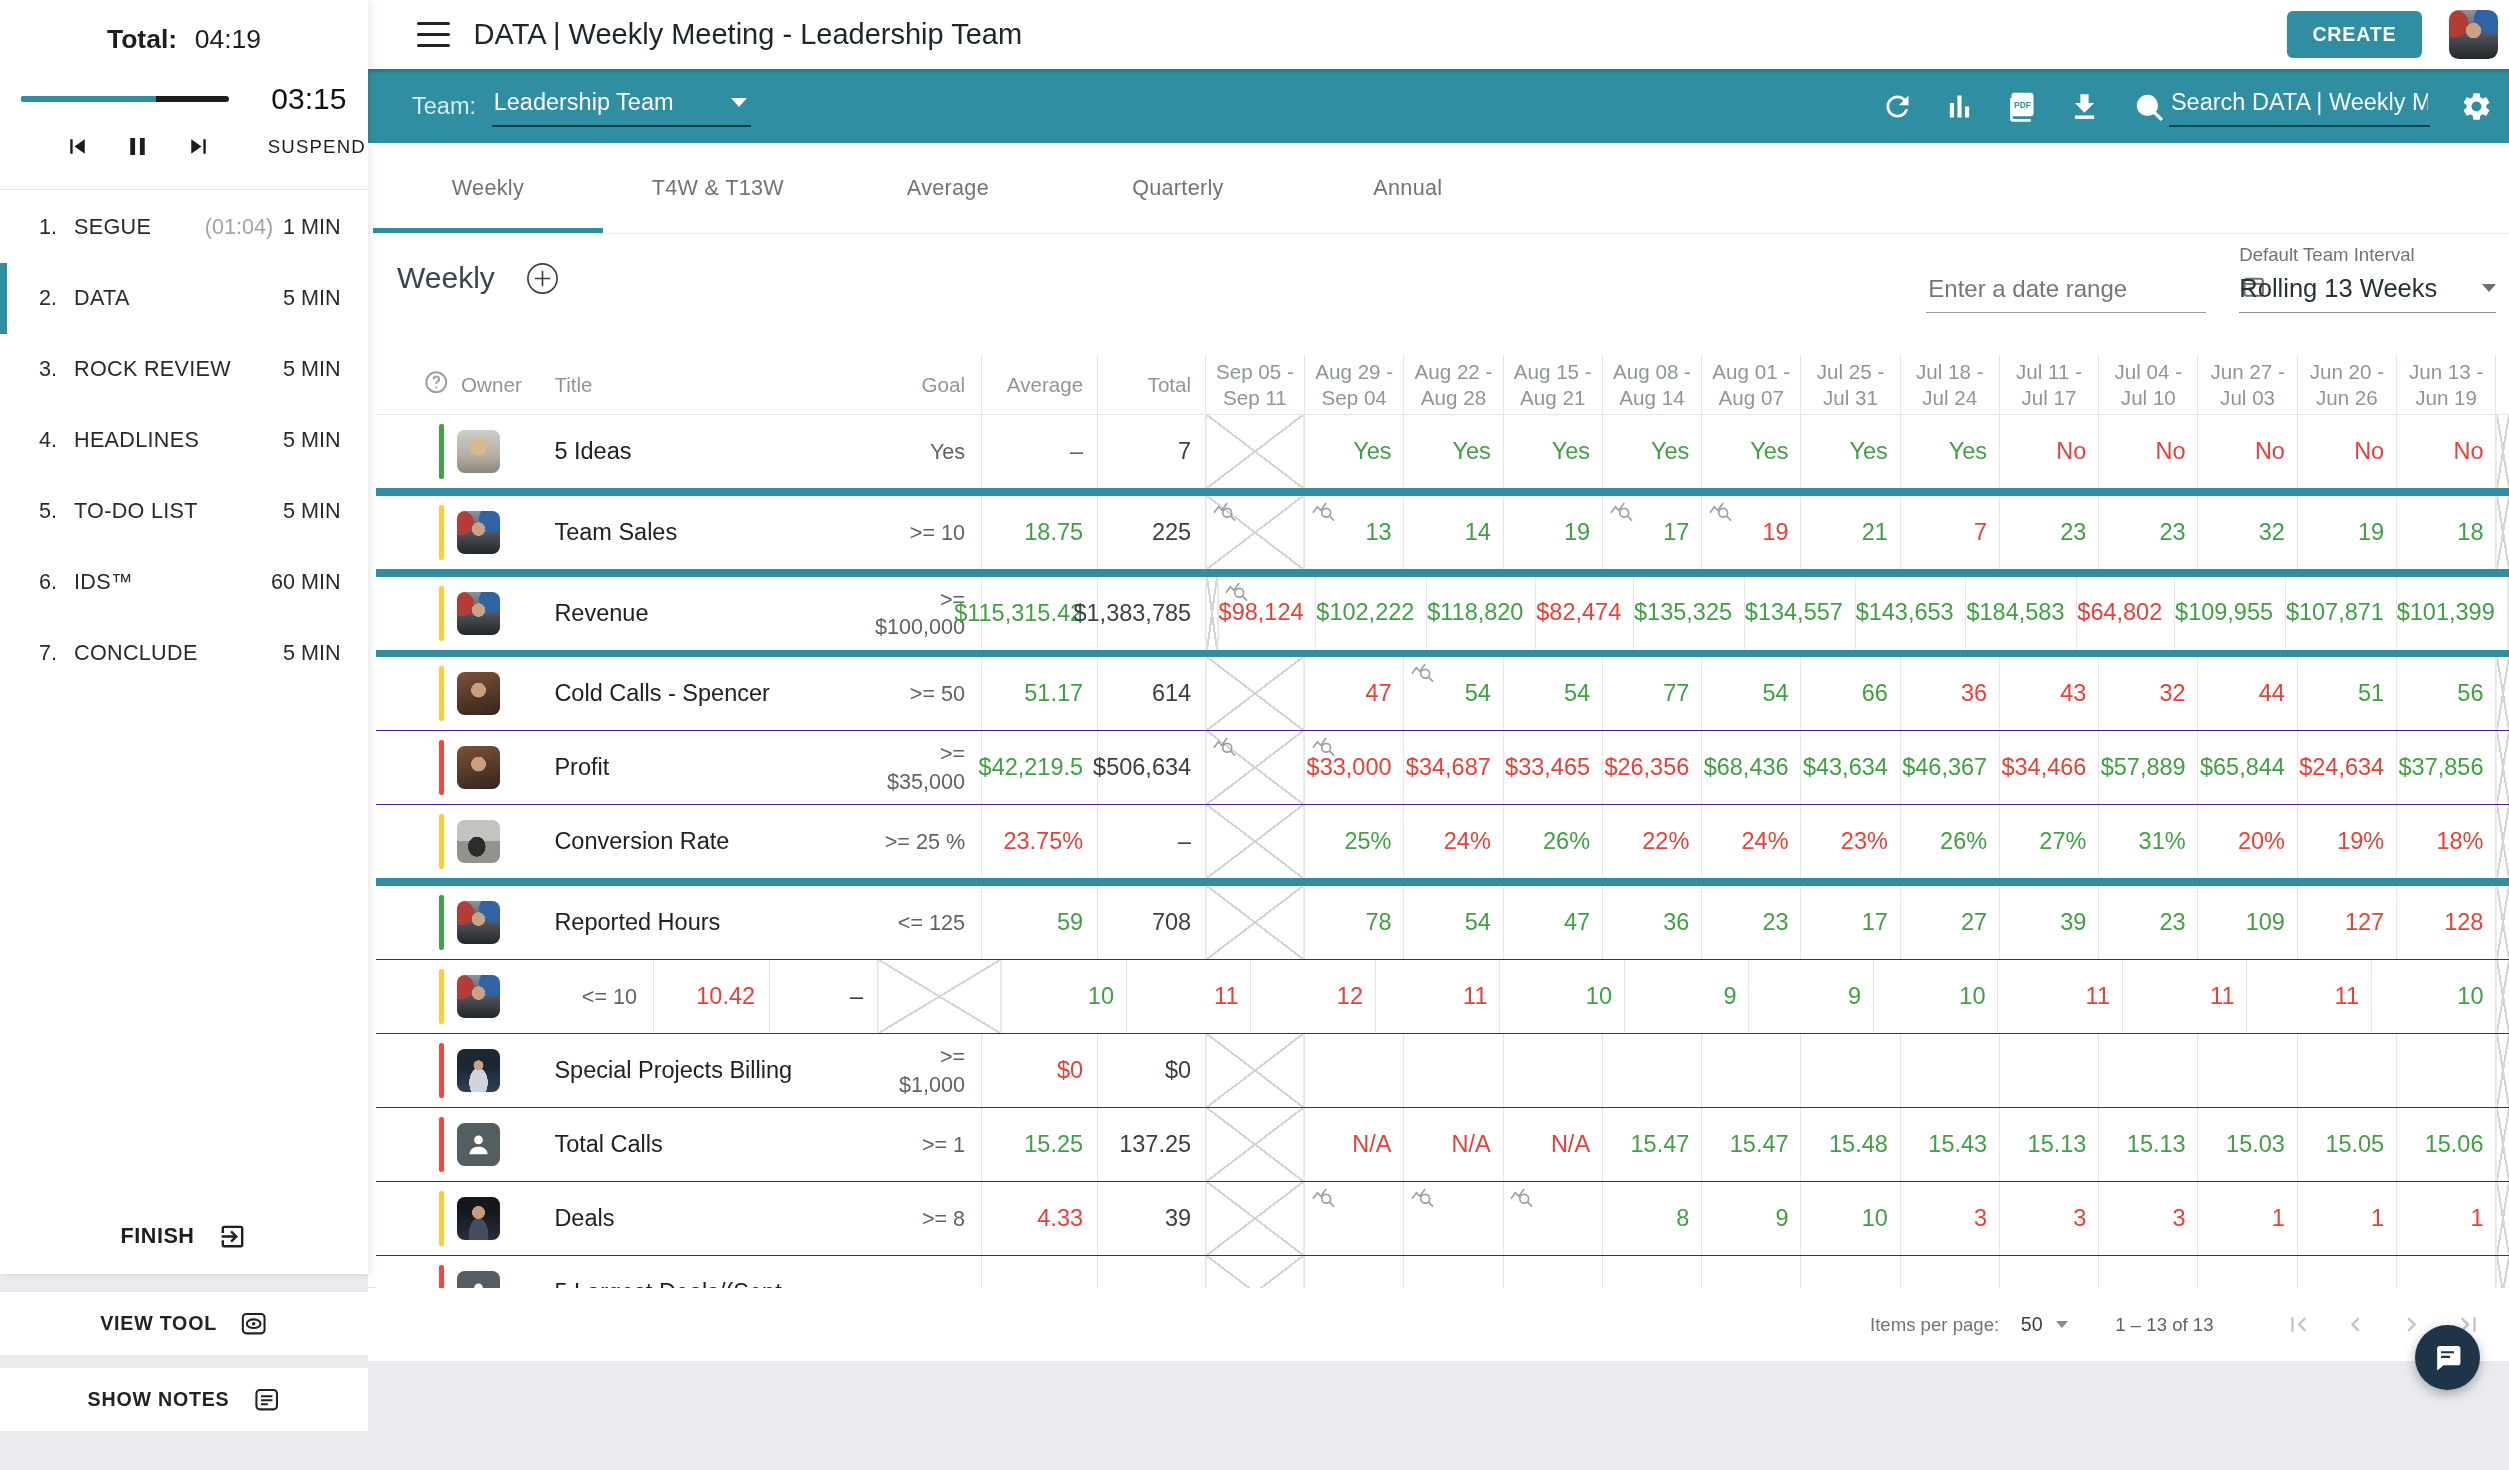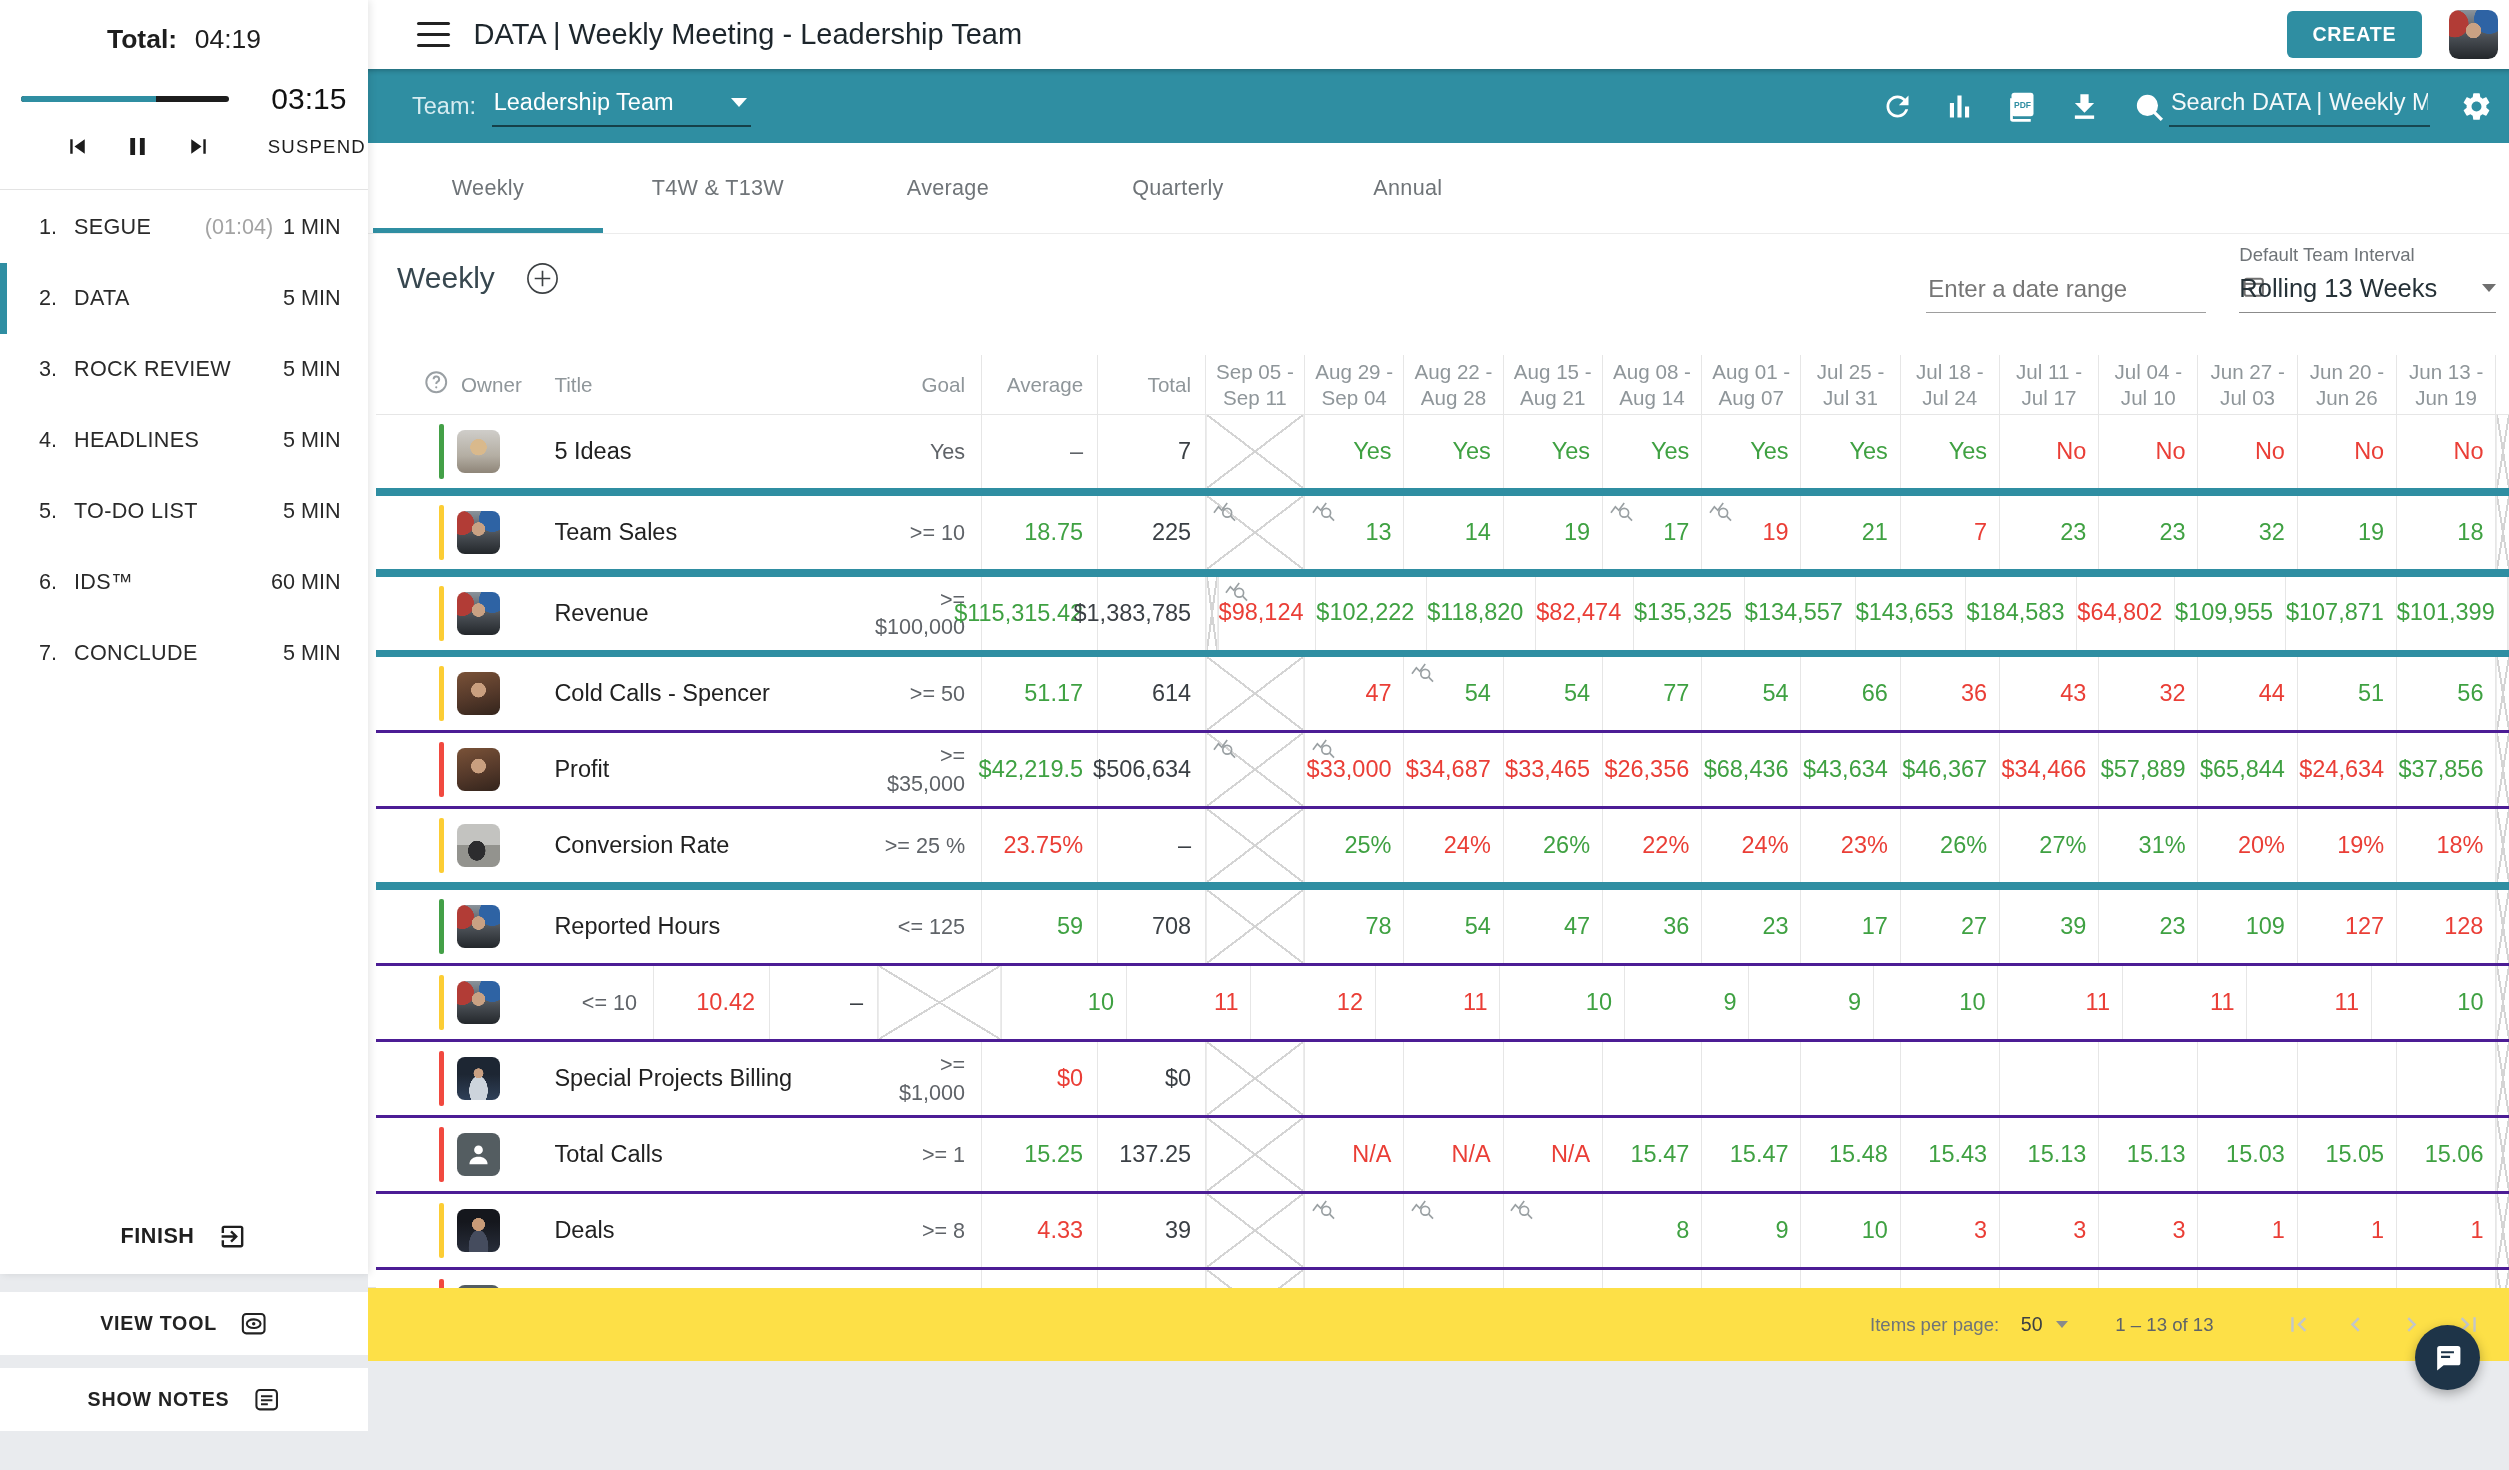--- a/index.html
+++ b/index.html
@@ -100,21 +100,21 @@
   .c-owner{width:159px;flex:none;}
   .c-title{width:328px;flex:none;padding-left:19.6px;box-sizing:border-box;}
   .c-goal{width:118px;flex:none;justify-content:flex-end;padding-right:15.7px;box-sizing:border-box;text-align:right;}
   .c-avg{width:116px;flex:none;justify-content:flex-end;padding-right:13.7px;box-sizing:border-box;border-left:1px solid var(--line);}
   .c-total{width:108px;flex:none;justify-content:flex-end;padding-right:13.7px;box-sizing:border-box;border-left:1px solid var(--line);}
   .c-week{flex:1;justify-content:center;text-align:center;border-left:1px solid var(--line);line-height:25.5px;}
   .c-stub{width:13.7px;flex:none;border-left:1px solid var(--line);position:relative;overflow:hidden;}
   .thead .c-owner{padding-left:47px;box-sizing:border-box;gap:11.8px;}
   .help-icon svg{width:26.5px;height:26.5px;}
   #tbody{height:873px;overflow:hidden;}
-  .trow{display:flex;height:73px;border-bottom:3px solid #4c1d95;background:#fff;}
+  .trow{display:flex;height:73px;border-bottom:1px solid #4c1d95;background:#fff;}
   .trow.nosep{border-bottom:none;}
   .trow>div{display:flex;align-items:center;position:relative;}
   .trow .c-owner{padding-left:63px;box-sizing:border-box;}
   .rbar{width:4.9px;height:55px;border-radius:2px;margin-right:13.7px;flex:none;}
   .b-green{background:#43a047;}.b-yellow{background:#fccd34;}.b-red{background:#f1493f;}
   .avatar{width:43px;height:43px;border-radius:7.8px;flex:none;overflow:hidden;display:flex;align-items:center;justify-content:center;}
   .av-man-beard{background:
     radial-gradient(circle at 50% 42%,#c9a183 0 20%,transparent 21%),
     radial-gradient(circle at 82% 18%,#2e63a4 0 26%,transparent 27%),
     radial-gradient(circle at 12% 28%,#b23c36 0 24%,transparent 25%),
@@ -144,21 +144,21 @@
   .v-g{color:var(--g);} .v-r{color:var(--r);} .v-dark{color:#3a3f44;} .v-gray{color:#5f6368;}
   .trow .c-week{justify-content:flex-end;padding-right:11.8px;box-sizing:border-box;}
   .na{position:absolute;inset:0;border-left:1px solid #ececec;border-right:1px solid #ececec;box-sizing:border-box;background:
     linear-gradient(to top right,transparent calc(50% - 1px),#d4d4d4 calc(50% - 1px),#d4d4d4 calc(50% + 1px),transparent calc(50% + 1px)),
     linear-gradient(to bottom right,transparent calc(50% - 1px),#d4d4d4 calc(50% - 1px),#d4d4d4 calc(50% + 1px),transparent calc(50% + 1px));}
   .trend-ic{position:absolute;top:2.9px;left:5.9px;width:25.5px;height:25.5px;}
   .trend-ic svg{width:25.5px;height:25.5px;fill:none;stroke:#9aa0a3;stroke-width:1.7;}
   .sep{height:7.8px;background:var(--teal);}
 
   
-  #pagination{height:73px;background:#fde047;border-top:1px solid #e2e2e2;display:flex;align-items:center;
+  #pagination{height:73px;background:#ffffff;border-top:1px solid #e2e2e2;display:flex;align-items:center;
     justify-content:flex-end;padding-right:25.5px;color:#6f7478;font-size:18.6px;}
   #ipp-label{margin-right:21.6px;}
   #ipp-select{display:flex;align-items:center;gap:13.7px;cursor:pointer;margin-right:47px;}
   #ipp-value{font-size:19.6px;color:#3c4043;}
   #ipp-select .sel-caret{width:0;height:0;border-left:6.9px solid transparent;border-right:6.9px solid transparent;
     border-top:7.8px solid #8a8a8a;}
   #range-label{margin-right:45px;color:#5f6368;}
   .pg-btn{width:33px;height:33px;margin-left:23.5px;display:flex;align-items:center;justify-content:center;cursor:pointer;}
   .pg-btn svg{width:29px;height:29px;fill:#c3c6c9;}
 

